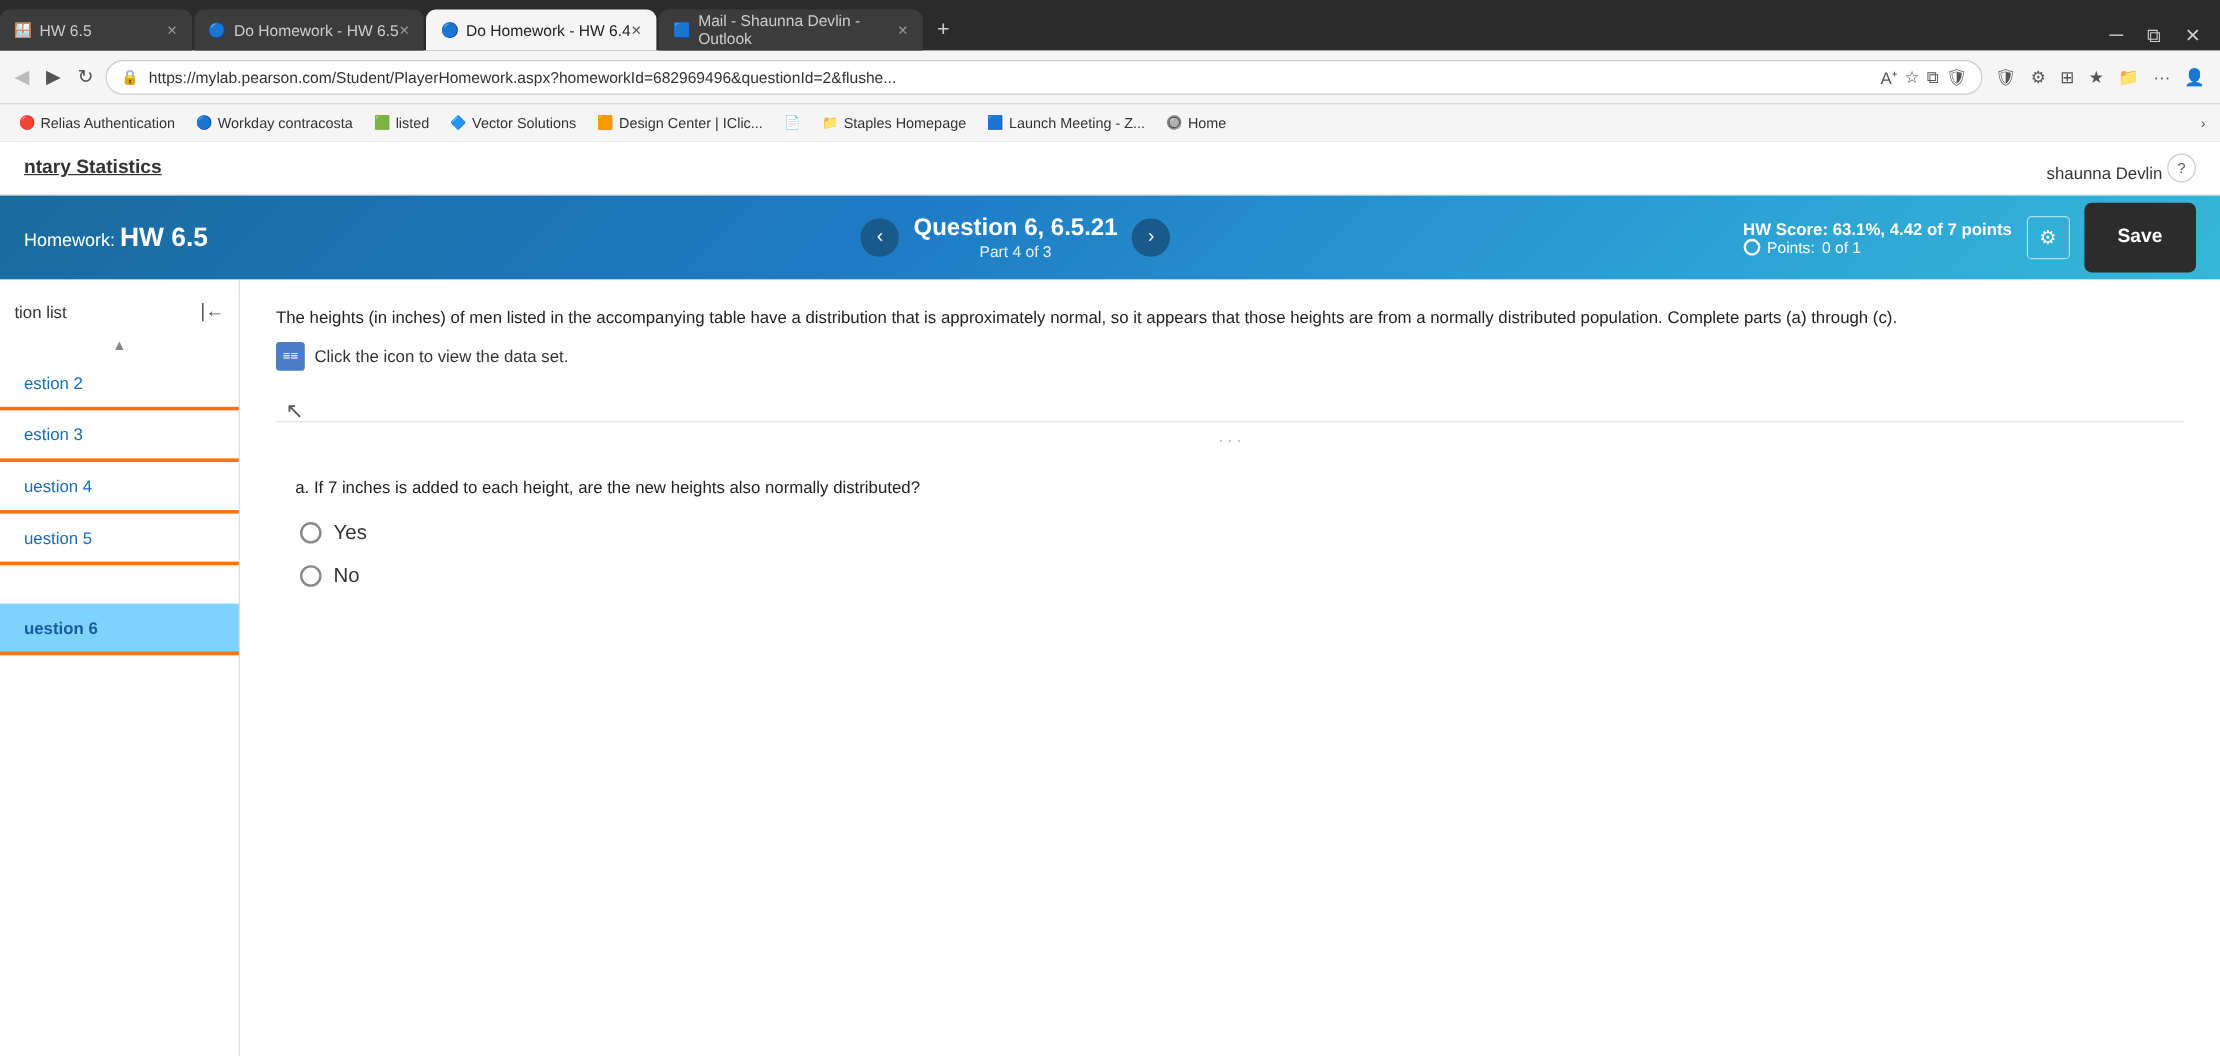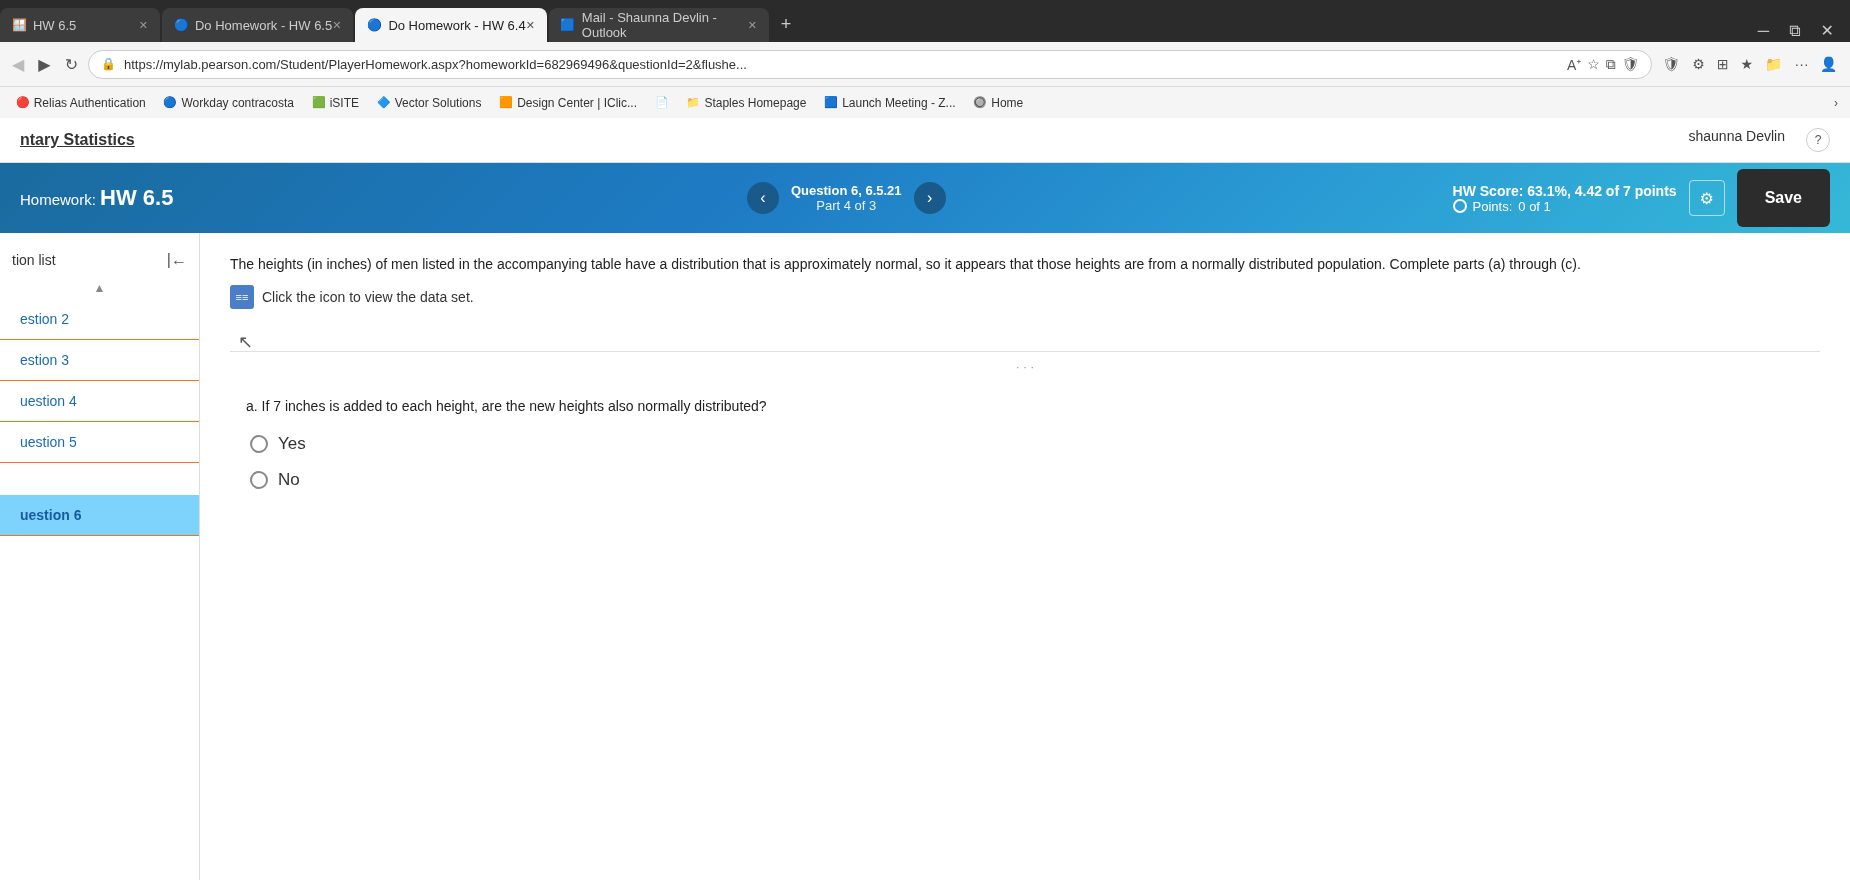--- a/index.html
+++ b/index.html
@@ -31,47 +31,47 @@
     .bookmarks-bar { background: #f5f5f5; border-top: 1px solid #ddd; display: flex; align-items: center; padding: 3px 8px; gap: 2px; height: 32px; overflow: hidden; }
     .bookmark-item { display: flex; align-items: center; gap: 4px; padding: 3px 8px; border-radius: 4px; cursor: pointer; font-size: 12px; color: #333; white-space: nowrap; }
     .bookmark-icon { font-size: 11px; }
 
     
     .page-content { background: white; min-height: 760px; }
 
     
     .page-header { background: white; padding: 10px 20px; display: flex; align-items: center; justify-content: space-between; border-bottom: 1px solid #ddd; }
     .page-title { font-size: 16px; color: #333; font-weight: bold; text-decoration: underline; }
-    .user-info { display: flex; align-items: flex-start; gap: 21px; }
+    .user-info { display: flex; align-items: flex-end; gap: 4px; }
     .user-name { color: #333; font-size: 14px; }
     .help-btn { background: none; border: 1px solid #ccc; border-radius: 50%; width: 24px; height: 24px; display: flex; align-items: center; justify-content: center; cursor: pointer; font-size: 12px; color: #555; }
 
     
     .hw-header { background: linear-gradient(135deg, #1a6b9e 0%, #1e7bc4 40%, #2a9bd4 70%, #35b8d8 100%); display: flex; align-items: center; padding: 0 20px; height: 70px; }
     .hw-title { color: white; font-size: 20px; font-weight: bold; min-width: 220px; }
     .hw-title span { font-weight: normal; font-size: 15px; text-align: center; }
     .hw-question-nav { display: flex; align-items: center; gap: 12px; flex: 1; justify-content: center; }
     .nav-arrow { background: #1a5a8a; border: none; border-radius: 50%; width: 32px; height: 32px; display: flex; align-items: center; justify-content: center; cursor: pointer; color: white; font-size: 16px; }
     .question-info { text-align: center; color: white; }
-    .question-info .q-title { font-size: 13px; font-weight: bold; }
+    .question-info .q-title { font-size: 20px; font-weight: bold; }
     .question-info .q-part { font-size: 13px; opacity: 0.9; }
     .hw-score { color: white; text-align: right; }
     .hw-score .score-line { font-size: 14px; font-weight: bold; }
     .hw-score .points-line { font-size: 13px; display: flex; align-items: center; gap: 6px; }
     .hw-settings { background: none; border: 1px solid rgba(255,255,255,0.6); border-radius: 4px; width: 36px; height: 36px; display: flex; align-items: center; justify-content: center; cursor: pointer; color: white; font-size: 16px; margin: 0 12px; }
     .hw-save { background: #2c2c2c; border: none; border-radius: 6px; padding: 20px 28px; color: white; font-size: 16px; font-weight: bold; cursor: pointer; }
 
     
     .main-layout { display: flex; min-height: 700px; }
 
     
     .sidebar { width: 200px; background: white; border-right: 1px solid #ddd; padding: 10px 0; flex-shrink: 0; }
     .sidebar-header { display: flex; align-items: center; justify-content: space-between; padding: 8px 12px; font-size: 14px; color: #333; }
     .sidebar-collapse { background: none; border: none; cursor: pointer; font-size: 16px; color: #555; }
-    .sidebar-item { padding: 12px 20px; font-size: 14px; color: #1a6bb5; cursor: pointer; border-bottom: 1px solid #f97316; }
+    .sidebar-item { padding: 12px 20px; font-size: 14px; color: #1a6bb5; cursor: pointer; border-bottom: 3px solid #f97316; }
     .sidebar-item.active { background: #7dd3fc; font-weight: bold; color: #1a5a9e; margin-top: 32px; }
     .sidebar-scroll-up { display: flex; justify-content: center; padding: 4px; }
     .scroll-btn { background: none; border: none; cursor: pointer; color: #888; font-size: 12px; }
 
     
     .content-area { flex: 1; padding: 20px 30px; background: white; }
 
     .question-text { font-size: 14px; color: #222; line-height: 1.6; margin-bottom: 10px; }
     .data-link { display: flex; align-items: center; gap: 8px; font-size: 14px; color: #333; margin-bottom: 16px; cursor: pointer; }
     .data-icon { display: inline-flex; align-items: center; justify-content: center; width: 24px; height: 24px; background: #4a7ec7; border-radius: 3px; color: white; font-size: 11px; }
@@ -147,21 +147,21 @@
     <div class="bookmark-item">
       <span class="bookmark-icon">🔴</span>
       <span>Relias Authentication</span>
     </div>
     <div class="bookmark-item">
       <span class="bookmark-icon">🔵</span>
       <span>Workday contracosta</span>
     </div>
     <div class="bookmark-item">
       <span class="bookmark-icon">🟩</span>
-      <span>iSITE</span>
+      <span>listed</span>
     </div>
     <div class="bookmark-item">
       <span class="bookmark-icon">🔷</span>
       <span>Vector Solutions</span>
     </div>
     <div class="bookmark-item">
       <span class="bookmark-icon">🟧</span>
       <span>Design Center | IClic...</span>
     </div>
     <div class="bookmark-item">

